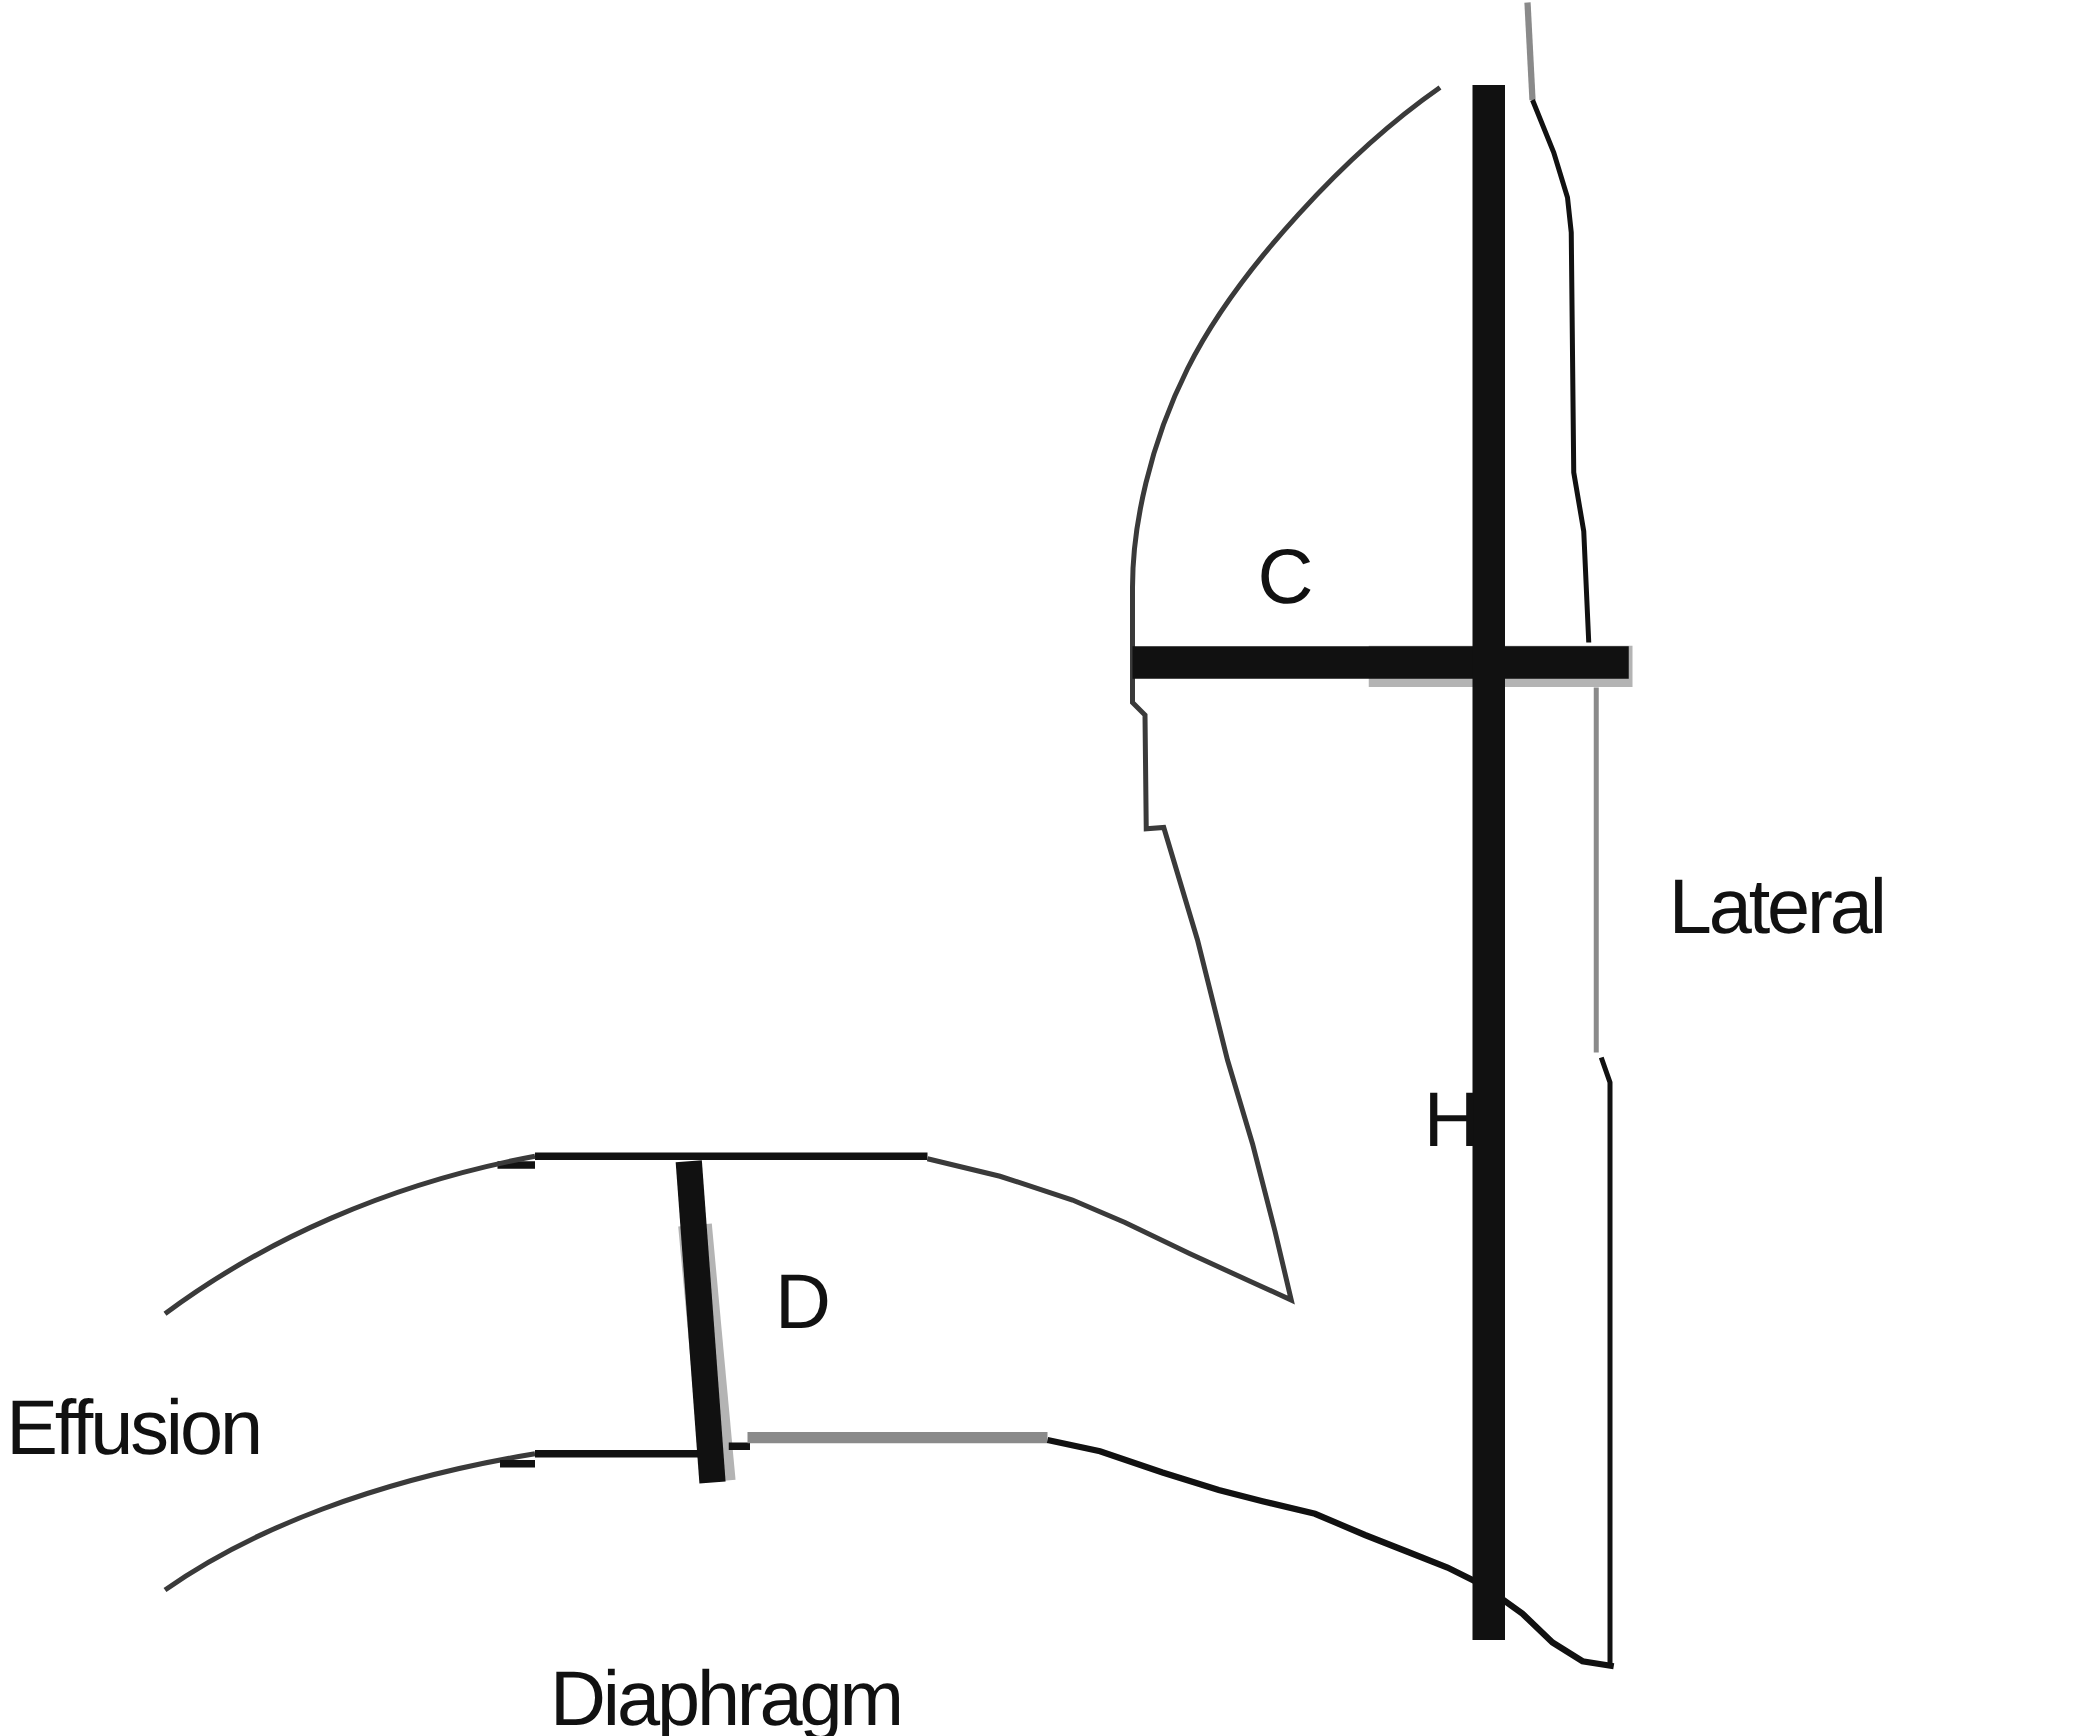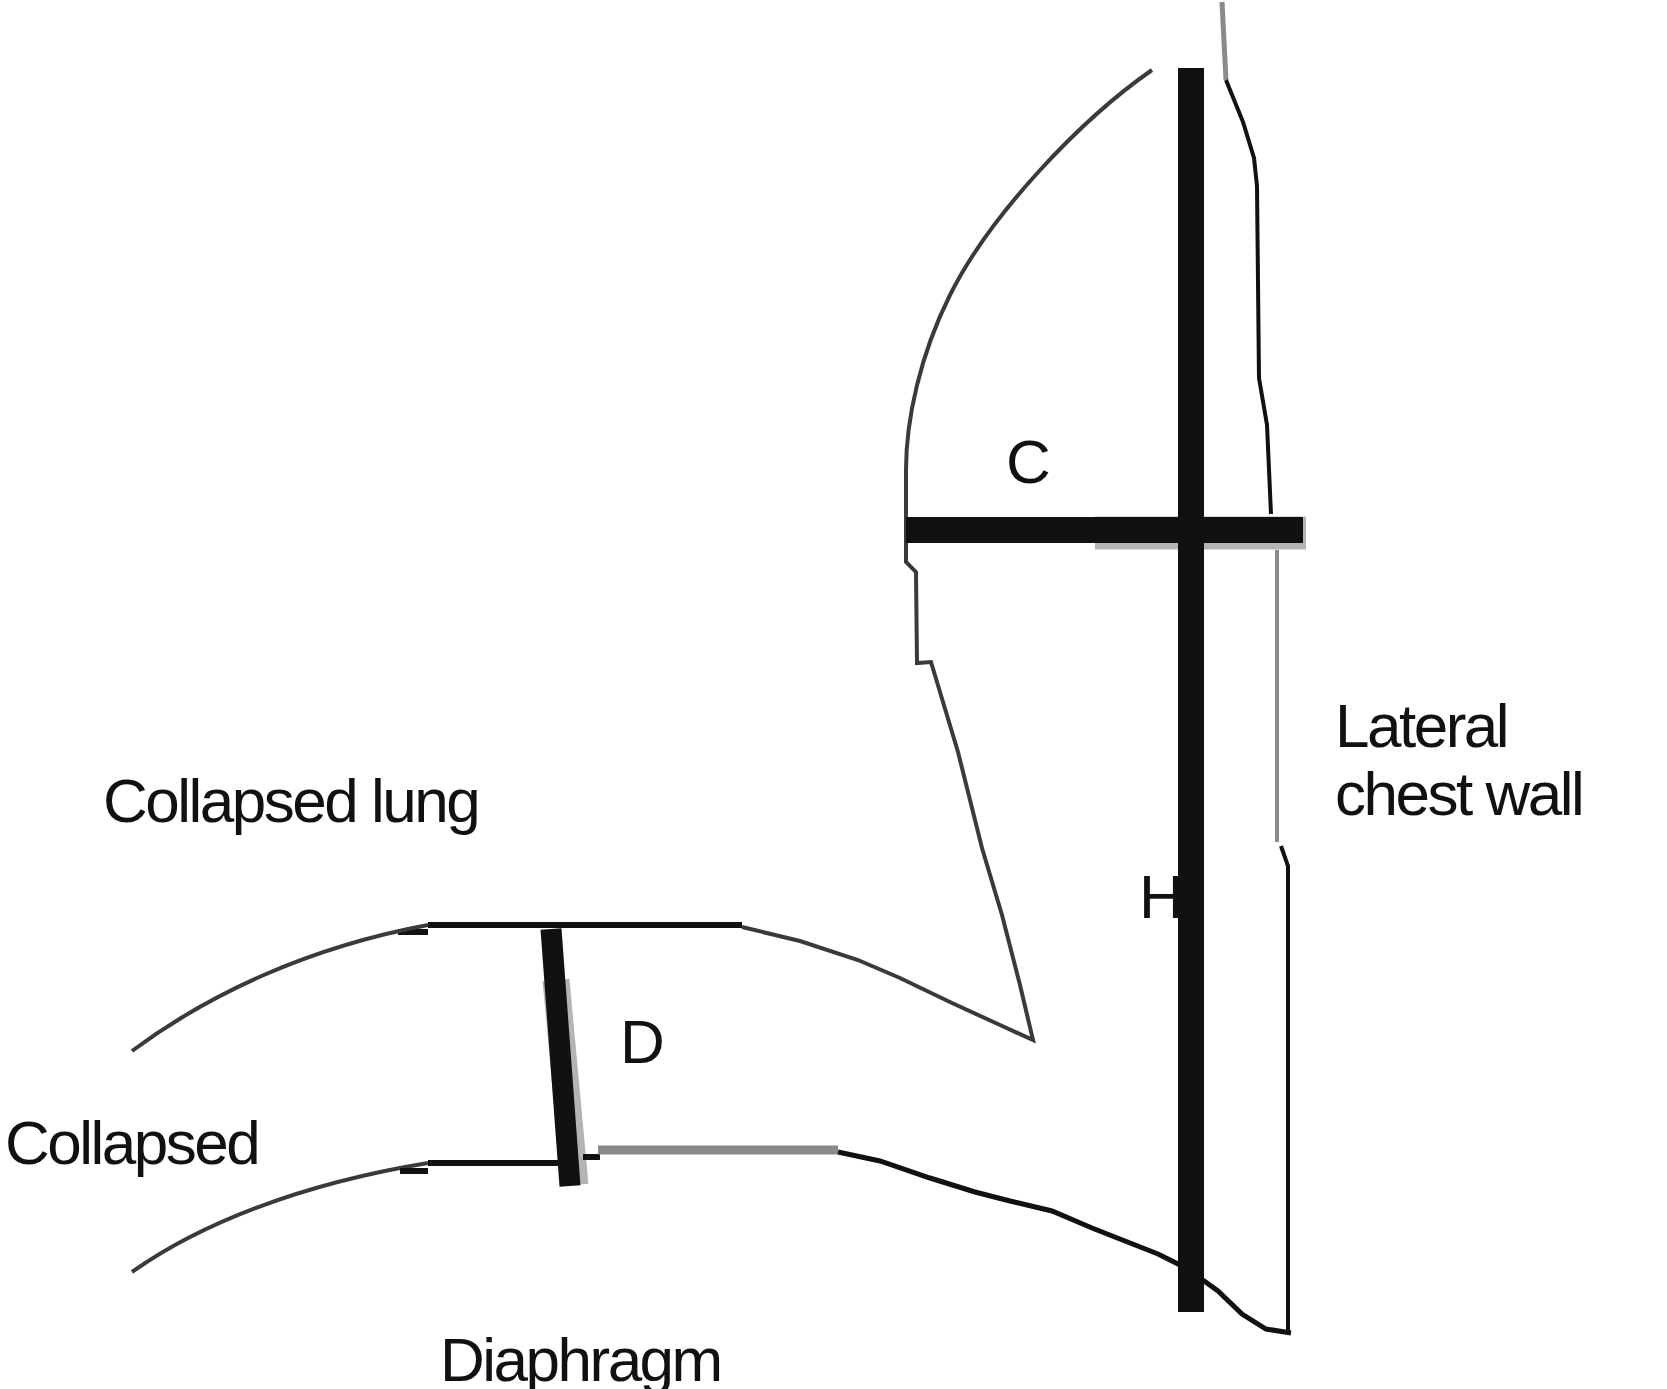--- a/index.html
+++ b/index.html
@@ -70,29 +70,27 @@
 
     <path d="M 1277 550 L 1277 842" fill="none" stroke-width="4" stroke="#8a8a8a"></path>
 
     <path d="M 1281 846 L 1288 866 L 1288 1331" fill="none" stroke-width="4" stroke="#111111"></path>
 
     <path d="M 906 530 L 1303 530" fill="none" stroke-width="26" stroke="#111111"></path>
     <path d="M 1191 68 L 1191 1312" fill="none" stroke-width="26" stroke="#111111"></path>
     <path d="M 551 929 L 570 1186" fill="none" stroke-width="21" stroke="#111111"></path>
   </svg>
 
-  <div class="lbl" style="left:103px; top:770px;">Collapsed lung</div>
 
-  <div class="lbl" style="left:5px; top:1112px;">Collapsed</div>
+  <div class="lbl" style="left:5px; top:1112px;">Effusion</div>
 
   <div class="lbl" style="left:440px; top:1329px;">Diaphragm</div>
 
   <div class="lbl two-line" style="left:1335px; top:657px;margin-top:35px;">
     <div>Lateral</div>
-    <div>chest wall</div>
   </div>
 
   <div class="lbl" style="left:1006px; top:431px;">C</div>
 
   <div class="lbl" style="left:1139px; top:866px;">H</div>
 
   <div class="lbl" style="left:620px; top:1011px;">D</div>
 
 </div>
 

